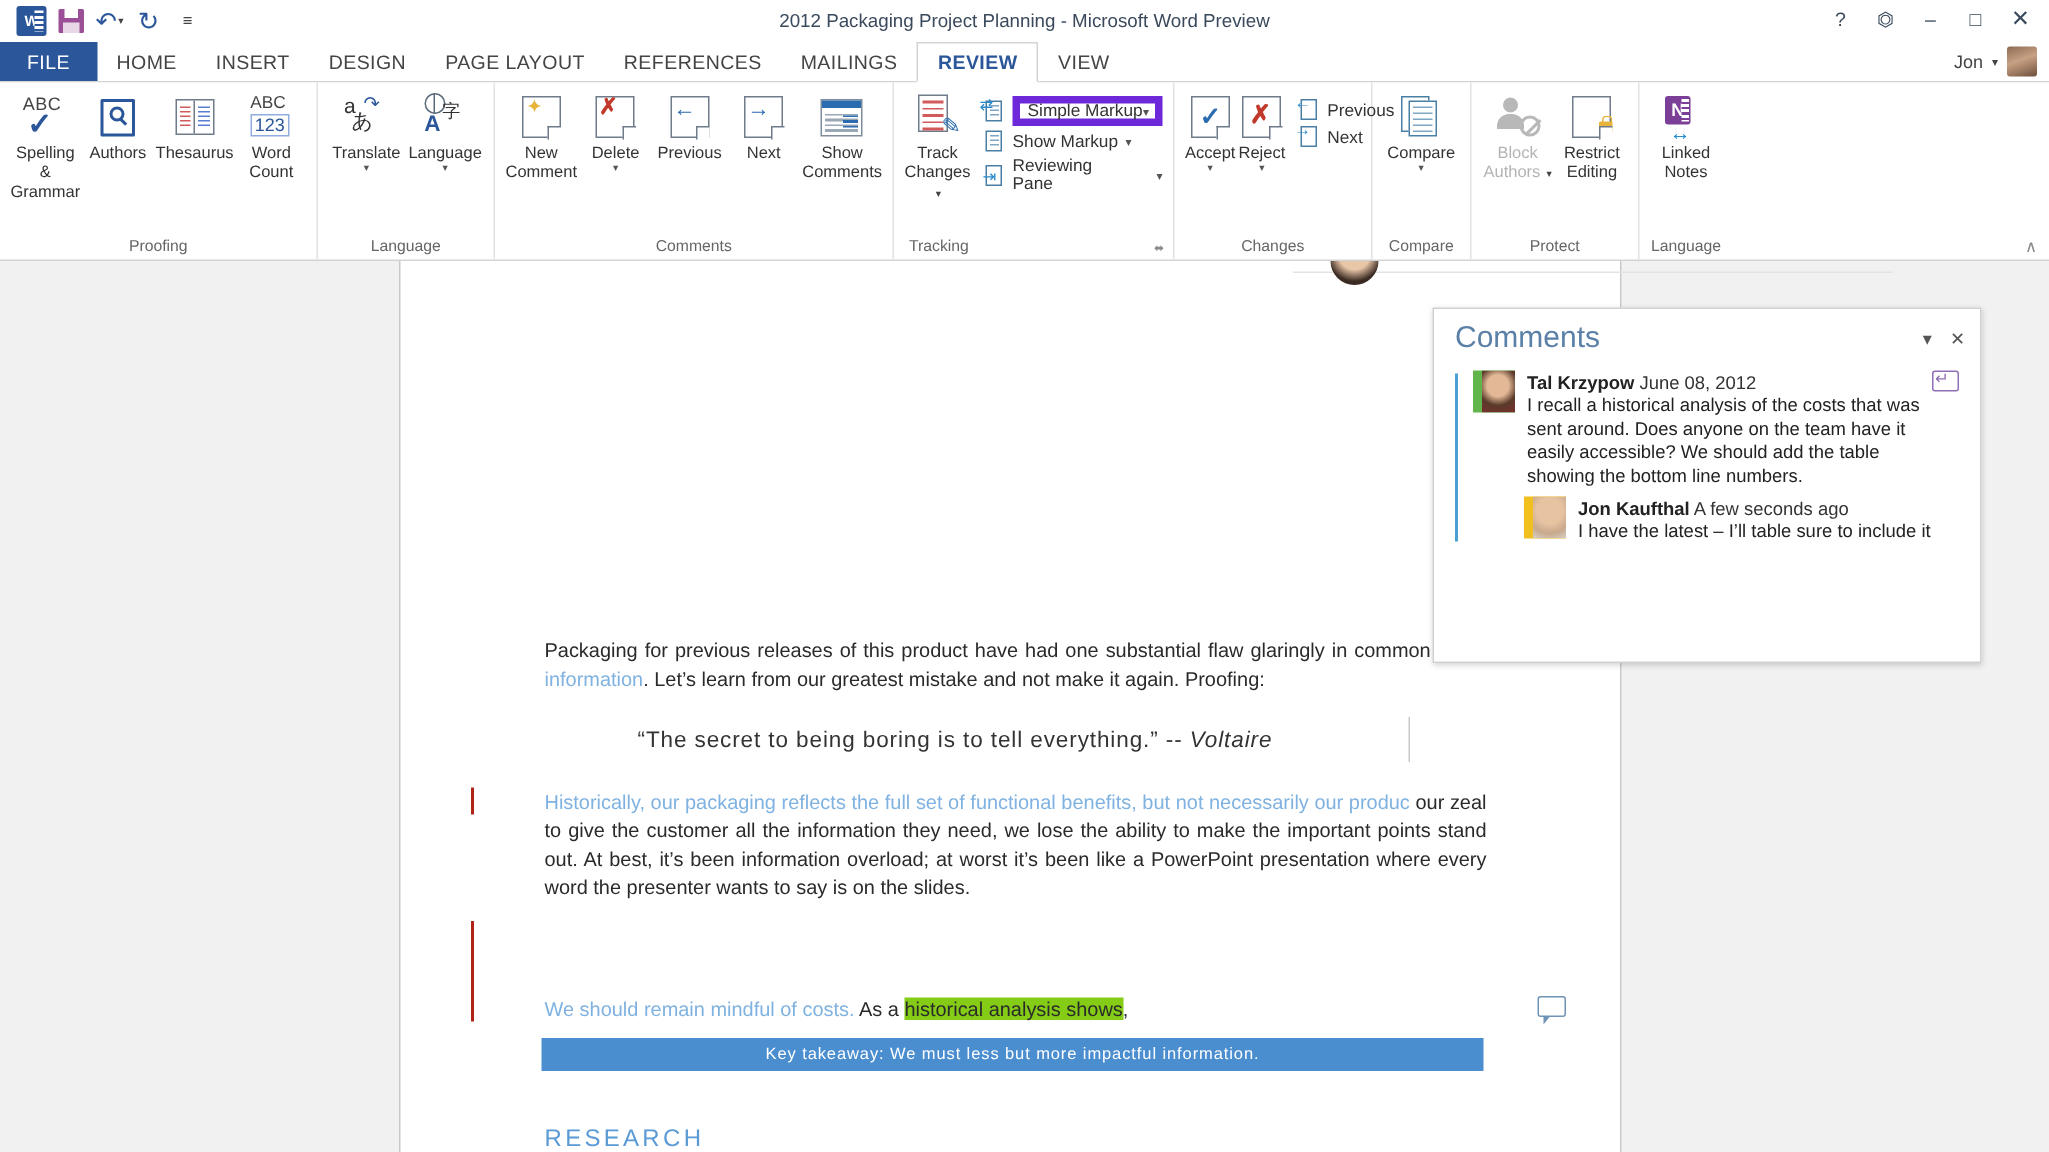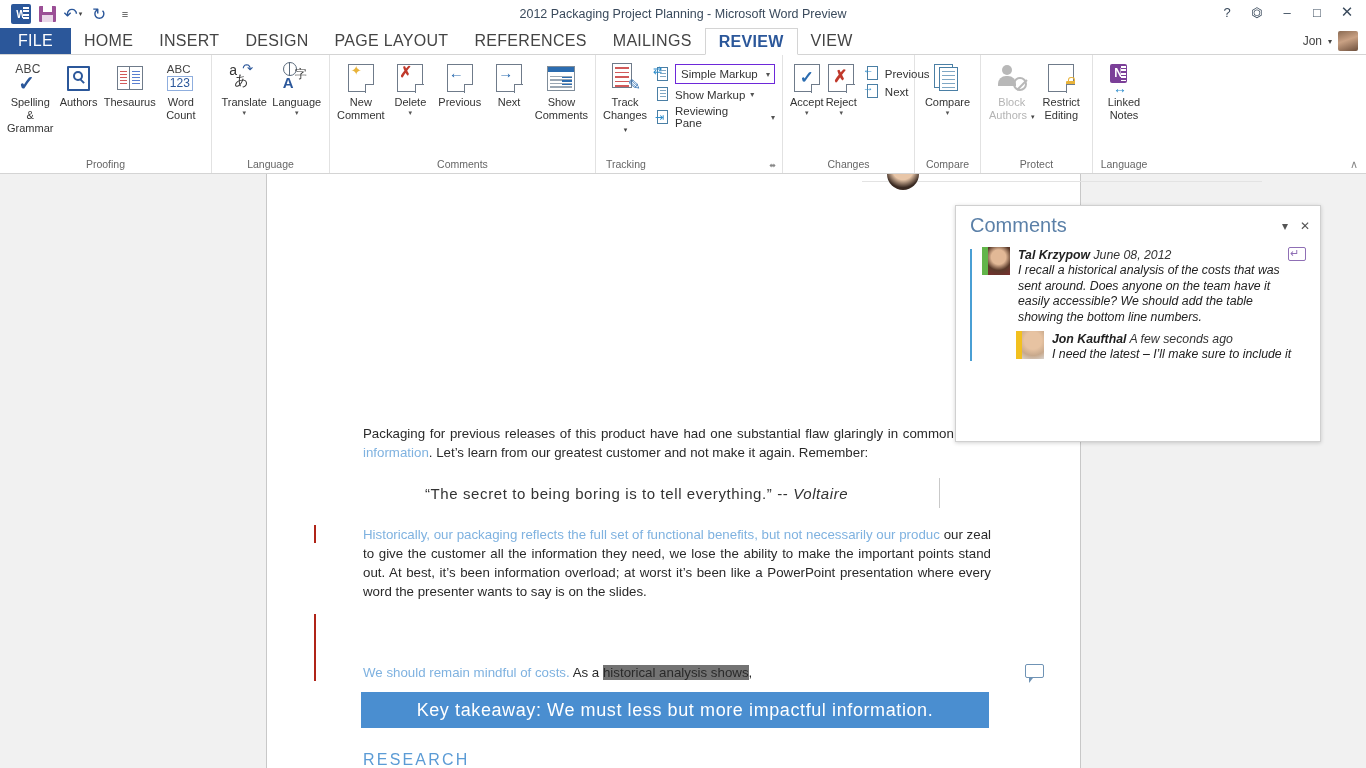--- a/index.html
+++ b/index.html
@@ -53,21 +53,21 @@
   }
   .win-btn.close { font-size: 15px; }
   .ribbon-display { font-size: 13px; }
 
   
   .tabsrow {
     height: 27px; display: flex; align-items: stretch; position: relative;
     border-bottom: 1px solid #d4d4d4; background: #fff;
   }
   .tab {
-    padding: 0 13px; display: flex; align-items: center; font-size: 16px;
+    padding: 0 13px; display: flex; align-items: center; font-size: 13px;
     letter-spacing: 0.3px; color: #444; text-transform: uppercase;
   }
   .tab.file { background: #2b579a; color: #fff; font-weight: normal; padding: 0 18px; }
   .tab.active {
     color: #2b579a; font-weight: bold; border: 1px solid #d4d4d4;
     border-bottom: 1px solid #fff; margin-bottom: -1px; background: #fff;
   }
   .acct {
     margin-left: auto; display: flex; align-items: center; gap: 6px; padding-right: 8px;
     font-size: 12px; color: #444;
@@ -178,21 +178,21 @@
   .ic-sm {width:16px;height:15px;position:relative;}
   .ic-sm .pg{position:absolute;left:3px;top:0;width:11px;height:14px;border:1px solid #4a7fa5;background:#fff;}
   .ic-sm .pg i{display:block;height:1px;background:#7fa7c4;margin:2px 1.5px;}
   .ic-sm .ar{position:absolute;left:-1px;top:-1px;font-size:11px;color:#2b8ccc;line-height:9px;}
   .ic-sm .arin{position:absolute;left:1px;top:1px;font-size:11px;color:#2b8ccc;}
 
   
   .tracking-stack { display: flex; flex-direction: column; gap: 3px; padding: 4px 4px 0 6px; }
   .trow { display: flex; align-items: center; gap: 5px; font-size: 11.5px; color: #333; }
   .combo {
-    border: 1px solid #6d28d9; height: 20px; width: 100px; display:flex; align-items:center;
+    border: 5px solid #6d28d9; height: 20px; width: 100px; display:flex; align-items:center;
     justify-content: space-between; padding: 0 4px 0 5px; font-size: 11.5px; background:#fff;
   }
   .collapse-ribbon { position:absolute; right:8px; bottom:2px; color:#888; font-size:11px; }
 
   
   .main {
     position: relative; height: 601px; background: #f1f1f1; overflow: hidden;
   }
   .page {
     position: absolute; left: 266px; top: 0; width: 815px; height: 601px;
@@ -204,24 +204,24 @@
   }
   .h1sec {
     color: #5b9bd5; font-size: 16px; letter-spacing: 2.2px; font-weight: normal;
   }
   .ins { color: #7fb2e0; }
   .quote {
     font-size: 15px; color: #333; letter-spacing: 0.6px; text-align: left;
   }
   .quote i { font-style: italic; }
   .chbar { position: absolute; width: 2px; background: #b02418; }
-  .sel-hl { background: #737373; }
+  .sel-hl { background: #84cc16; }
   .keybar {
-    position:absolute; left:360px; top:517px; width:628px; height:36px;
-    background:#4a8ed0; color:#fff; font-size:18px; letter-spacing:0.6px;
+    position:absolute; left:360px; top:517px; width:628px; height:22px;
+    background:#4a8ed0; color:#fff; font-size:11px; letter-spacing:0.6px;
     display:flex; align-items:center; justify-content:center;
   }
   .cmt-marker { position:absolute; left:1024px; top:489px; width:20px; height:18px; }
   .cmt-marker .b { width:19px; height:14px; border:1.3px solid #6f93b5; border-radius:2px; background:#fff;}
   .cmt-marker .t { width:0;height:0;border-left:4px solid #6f93b5;border-bottom:5px solid transparent; margin-left:4px;}
 
   
   .top-balloon {
     position:absolute; left:595px; top:-18px; width:400px; height:26px;
     border-bottom:1px solid #e3e3e3;
@@ -245,21 +245,21 @@
   .cmt { display: flex; gap: 8px; margin-bottom: 6px; }
   .cmt.reply { padding-left: 34px; }
   .av { width: 28px; height: 28px; flex: 0 0 28px; overflow:hidden; position:relative; }
   .av.green { background:#62b54a; }
   .av.yellow { background:#f2c01e; }
   .av .face {
     position:absolute; left:6px; top:0; width:22px; height:28px;
   }
   .av.green .face { background: radial-gradient(circle at 48% 36%, #e2b896 0 34%, #5a3a2a 62%, #7a2f2f 100%); }
   .av.yellow .face { background: radial-gradient(circle at 50% 34%, #e7c3a2 0 40%, #c8a98c 70%, #d8d2cc 100%); }
-  .cmt-body { flex: 1; min-width: 0; font-style: italic; }
+  .cmt-body { flex: 1; min-width: 0; }
   .cmt-meta { font-size: 12.3px; color: #222; line-height: 16px; }
   .cmt-meta b { font-weight: bold; }
   .cmt-meta .when { color: #333; font-weight: normal; }
   .cmt-text { font-size: 12.3px; color: #222; line-height: 15.5px; }
   .reply-ic { margin-left:auto; width:18px;height:14px; position:relative; flex:0 0 18px;}
   .reply-ic .bb{ position:absolute; inset:0; border:1.3px solid #8f6fb5; border-radius:2px;}
   .reply-ic .ar{ position:absolute; left:2px; top:1px; font-size:11px; color:#8f6fb5; line-height:11px;}
 </style>
 </head>
 <body>
@@ -635,21 +635,21 @@
   <div class="page">
 
     <div class="top-balloon">
       <div class="tb-av"></div>
 
     </div>
 
 
     <div class="doc-txt" style="top:250px;">
       <span>Packaging for previous releases of this product have had one substantial flaw glaringly in common</span>
-      <span class="ins">much information</span><span>. Let’s learn from our greatest customer and not make it again. Remember:</span>
+      <span class="ins">much information</span><span>. Let’s learn from our greatest mistake and not make it again. Proofing:</span>
     </div>
 
     <div class="doc-txt quote" style="top:310px;left:158px;width:560px;">
       <span>“The secret to being boring is to tell everything.” -- </span><i>Voltaire</i>
     </div>
     <div class="chbar" style="left:672px;top:304px;height:30px;background:#c9c9c9;width:1px;"></div>
 
     <div class="chbar" style="left:47px;top:351px;height:18px;"></div>
     <div class="doc-txt" style="top:351px;">
       <span class="ins">Historically, our packaging reflects the full set of functional benefits, but not necessarily our produc</span>
@@ -703,18 +703,18 @@
 
       <div class="cmt reply">
         <div class="av yellow">
             <div class="face"></div>
           </div>
         <div class="cmt-body">
           <div class="cmt-meta">
             <b>Jon Kaufthal</b>
             <span class="when">A few seconds ago</span>
           </div>
-          <div class="cmt-text">I need the latest – I’ll make sure to include it</div>
+          <div class="cmt-text">I have the latest – I’ll table sure to include it</div>
         </div>
       </div>
     </div>
   </div>
 </div>
 
 </body></html>

